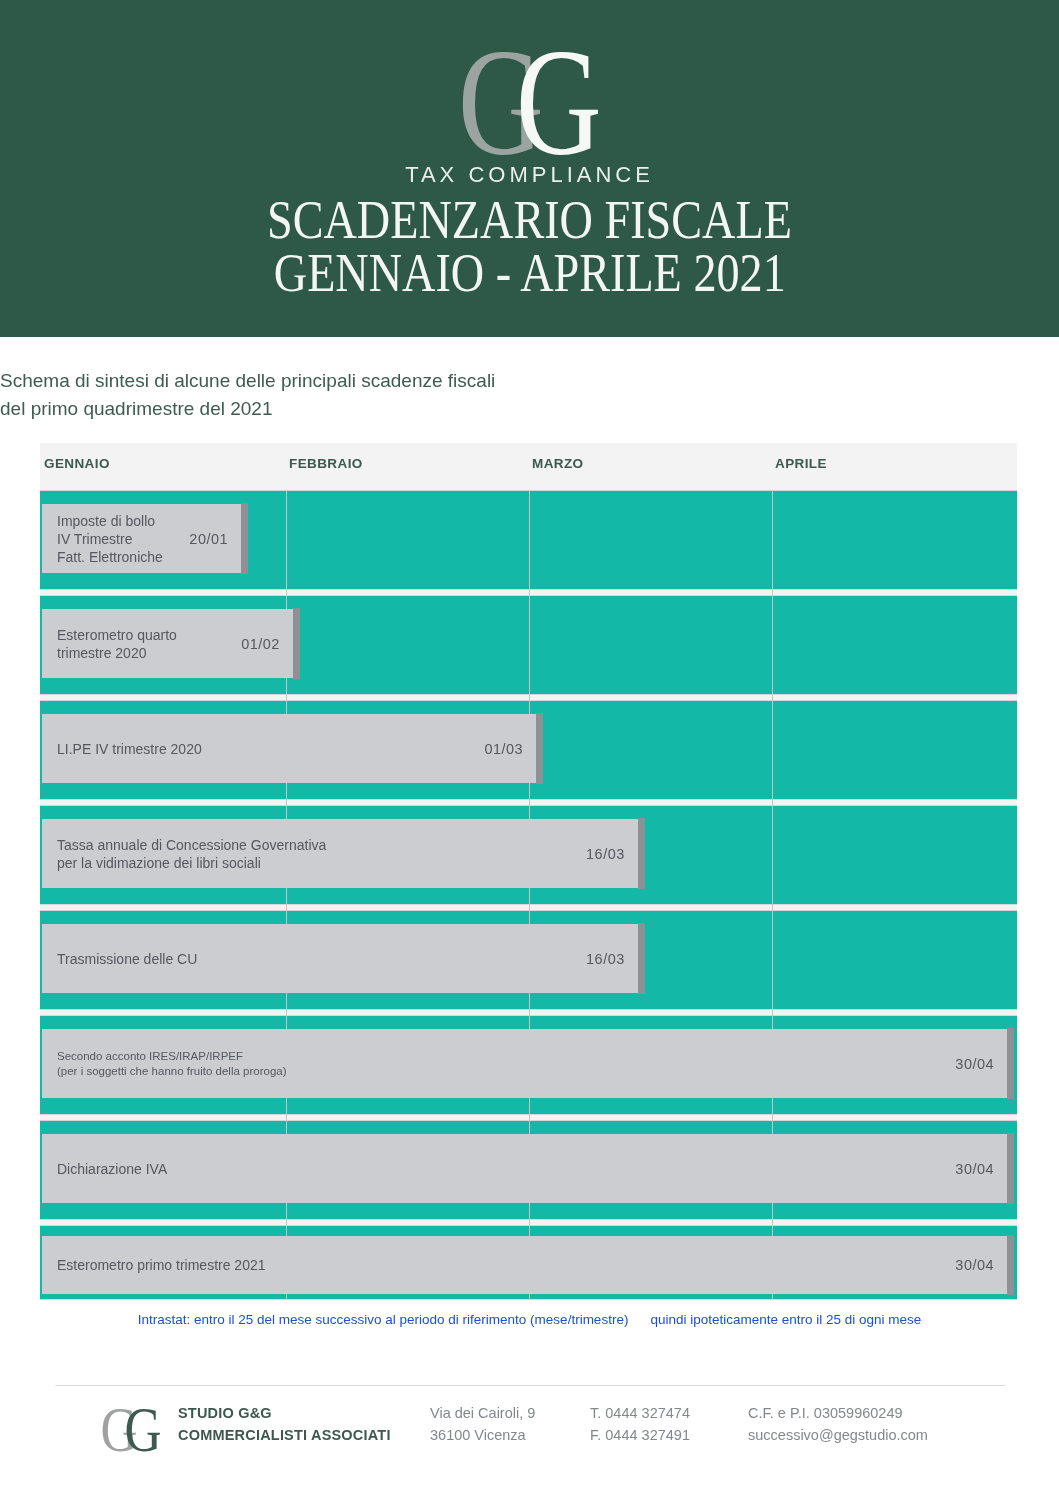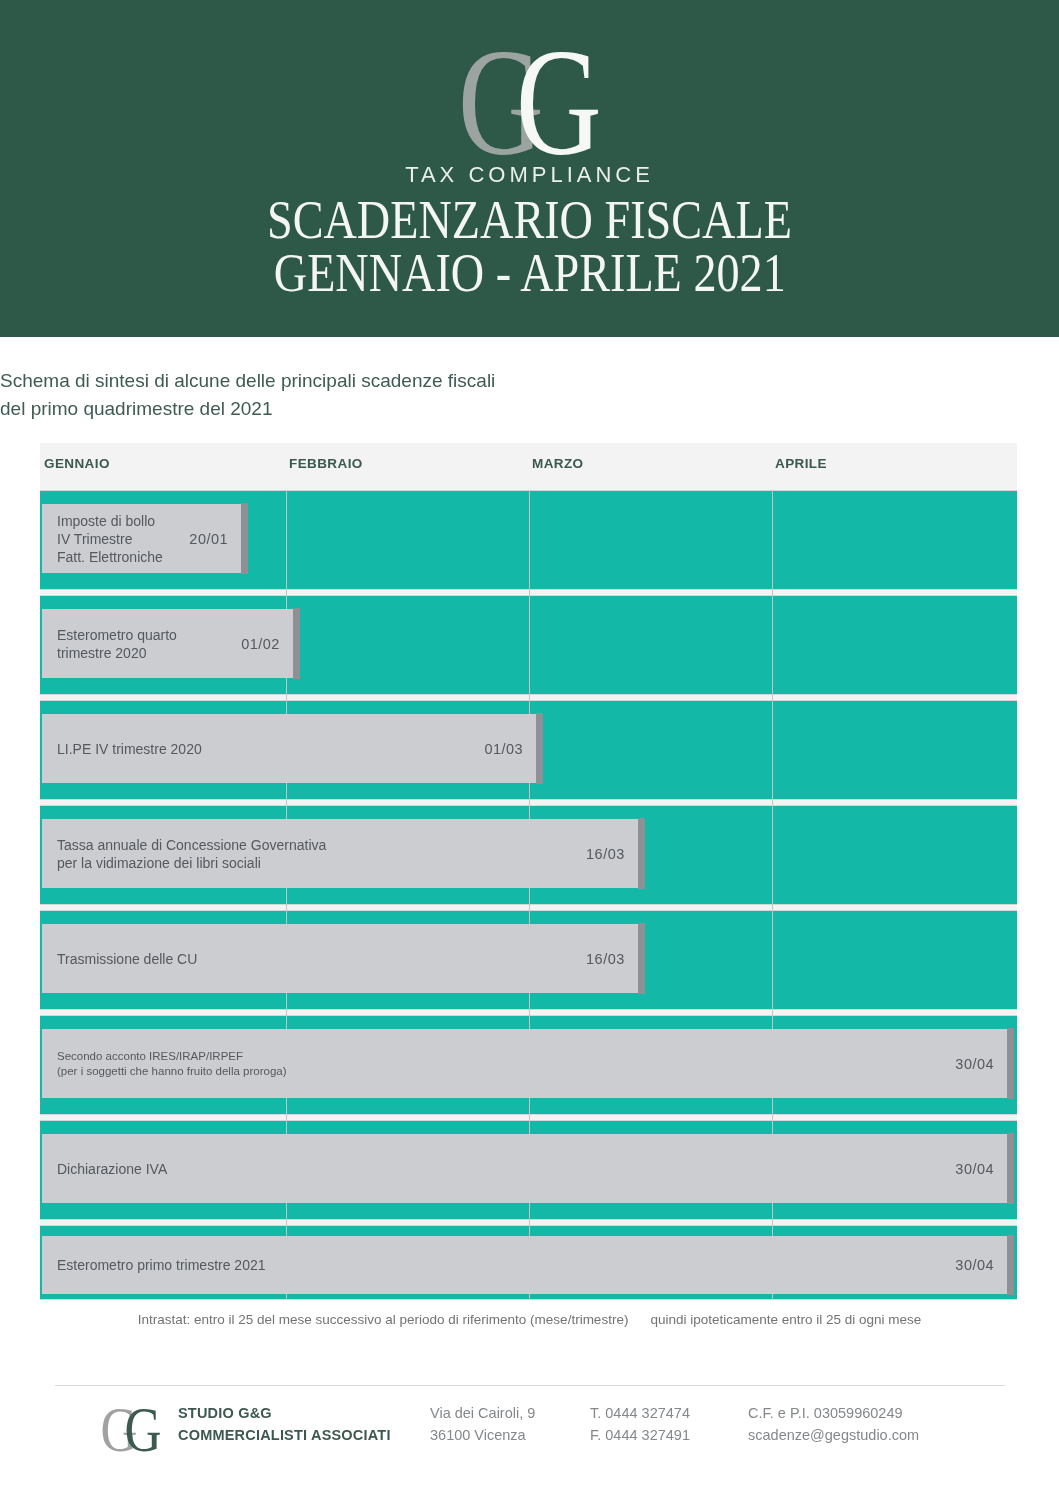--- a/index.html
+++ b/index.html
@@ -40,21 +40,21 @@
   .chart-row:last-child .bar { top:10px; height:58px; }
   .bar-cap { position:absolute; right:0; top:-1px; bottom:-1px; width:7px; background:#8D9196; }
   .bar-label { position:absolute; left:15px; top:50%; transform:translateY(-50%);
                font-size:14px; line-height:18px; color:#54585F; white-space:pre-line; }
   .bar-date  { position:absolute; right:20px; top:50%; transform:translateY(-50%);
                font-size:14.5px; letter-spacing:.5px; color:#54585F; }
   .chart-row.small .bar-label { font-size:11.5px; line-height:15px; }
 
   
   .footnote { position:absolute; top:1312px; left:0; width:100%; text-align:center;
-              font-size:13.5px; color:#737373; }
+              font-size:13.5px; color:#1d4ed8; }
   .footnote .fn2 { margin-left:22px; }
   .website { position:absolute; top:1346px; left:0; width:100%; text-align:center;
              font-size:14px; font-weight:bold; letter-spacing:.8px; color:#3B574D;
              text-decoration:none; }
 
   
   .footer-rule { position:absolute; top:1385px; left:55px; width:950px; height:1px; background:#DADBDB; }
   .footer { position:absolute; top:1396px; left:0; width:1059px; height:70px; font-size:14.5px; }
   .f-logo { position:absolute; left:96px; top:2px; font-family:"Liberation Serif", serif;
             font-size:64px; line-height:52px; }
@@ -179,17 +179,17 @@
     <div class="f-col f-addr">
       <div>Via dei Cairoli, 9</div>
       <div>36100 Vicenza</div>
     </div>
     <div class="f-col f-phone">
       <div>T. 0444 327474</div>
       <div>F. 0444 327491</div>
     </div>
     <div class="f-col f-fiscal">
       <div>C.F. e P.I. 03059960249</div>
-      <a>scadenze@gegstudio.com</a>
+      <a>successivo@gegstudio.com</a>
     </div>
   </div>
 
 </div>
 
 </body></html>

